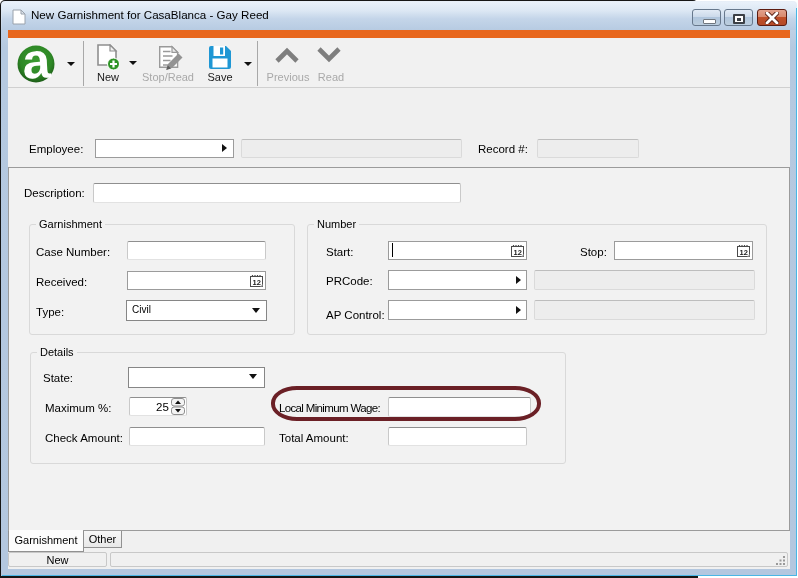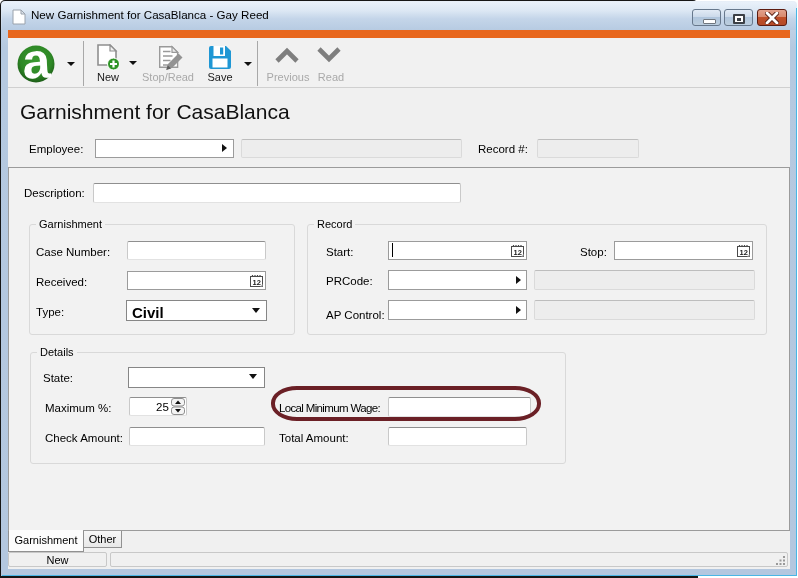--- a/index.html
+++ b/index.html
@@ -31,21 +31,21 @@
 .tbgray { color:#a9a9a9; }
 .dd { position:absolute; width:0; height:0; border-left:4px solid transparent; border-right:4px solid transparent; border-top:4px solid #111; }
 
 #heading { position:absolute; left:12px; top:62px; font-size:21px; color:#111; }
 
 .lbl { position:absolute; font-size:11.5px; color:#000; white-space:nowrap; }
 .b { font-weight:normal; }
 .field { position:absolute; background:#fff; border:1px solid #c9c9c9; border-top-color:#8f8f8f; border-bottom-color:#e2e2e2; border-radius:2px; }
 .dfield { position:absolute; background:#fff; border:1px solid #9b9b9b; }
 .gfield { position:absolute; background:#ededed; border:1px solid #dadada; border-top-color:#bdbdbd; border-radius:2px; }
-.combo { position:absolute; background:#fff; border:1px solid #868686; font-size:15px; padding:3px 0 16px 5px;font-weight:bold; }
+.combo { position:absolute; background:#fff; border:1px solid #868686; font-size:10px; padding:3px 0 16px 5px; }
 .arrR { position:absolute; width:0; height:0; border-top:4px solid transparent; border-bottom:4px solid transparent; border-left:5px solid #111; }
 .arrD { position:absolute; width:0; height:0; border-left:4.5px solid transparent; border-right:4.5px solid transparent; border-top:5px solid #111; }
 
 #panel { position:absolute; left:0; top:129px; width:782px; height:364px; background:#f2f2f2; border:1px solid #9b9b9b; }
 .group { position:absolute; border:1px solid #d9d9d9; border-radius:3px; }
 .legend { position:absolute; top:-7px; left:6px; background:#f2f2f2; padding:0 3px; font-size:11px; }
 
 #tabstrip { position:absolute; left:0; top:493px; width:782px; height:21px; }
 #tab1 { position:absolute; left:0; top:0; width:76px; height:21px; background:#fcfcfc; border:1px solid #919191; border-top:none; font-size:11px; text-align:center; padding-top:3px; }
 #tab2 { position:absolute; left:75px; top:0; width:39px; height:17px; background:linear-gradient(180deg,#f7f7f7,#e8e8e8); border:1px solid #919191; border-top:none; font-size:11px; text-align:center; padding-top:2px; }
@@ -123,21 +123,20 @@
     <div class="tbsep" style="left:249px"></div>
     <svg width="26" height="18" style="position:absolute;left:266px;top:8px" viewBox="0 0 26 18">
       <path d="M3 15 L13 5 L23 15" stroke="#7e7e7e" stroke-width="4.6" fill="none"></path>
     </svg>
     <div class="tbtext tbgray" style="left:255px;top:33px;width:50px">Previous</div>
     <svg width="26" height="18" style="position:absolute;left:308px;top:8px" viewBox="0 0 26 18">
       <path d="M3 3 L13 13 L23 3" stroke="#7e7e7e" stroke-width="4.6" fill="none"></path>
     </svg>
     <div class="tbtext tbgray" style="left:309px;top:33px;width:28px">Read</div>
   </div>
-  <div id="heading">Garnishment for CasaBlanca</div>
   <div class="lbl b" style="left:21px;top:105px">Employee:</div>
   <div class="dfield" style="left:87px;top:101px;width:139px;height:19px"></div>
   <div class="arrR" style="left:214px;top:106px"></div>
   <div class="gfield" style="left:233px;top:101px;width:221px;height:19px"></div>
   <div class="lbl" style="left:470px;top:105px">Record #:</div>
   <div class="gfield" style="left:529px;top:101px;width:102px;height:19px"></div>
   <div id="panel">
     <div class="lbl" style="left:15px;top:19px">Description:</div>
     <div class="field" style="left:84px;top:15px;width:368px;height:20px"></div>
     <div class="group" style="left:20px;top:56px;width:266px;height:111px">
@@ -150,21 +149,21 @@
         <rect x="0.5" y="2.5" width="12" height="10" fill="#fff" stroke="#4a4a4a"></rect>
         <path d="M2.5 3 v-2 m2.5 2 v-2 m2.5 2 v-2 m2.5 2 v-2" stroke="#4a4a4a" stroke-width="1.2"></path>
         <path d="M10 12.5 l2.5 -2.5 v2.5 z" fill="#bbb"></path>
         <text x="6.7" y="10.5" font-size="7.5" font-weight="bold" fill="#1a1a1a" text-anchor="middle" font-family="Liberation Sans">12</text>
       </svg>
       <div class="combo" style="left:96px;top:75px;width:141px;height:21px">Civil</div>
       <div class="arrD" style="left:222px;top:83px"></div>
       <div class="lbl b" style="left:6px;top:81px">Type:</div>
     </div>
     <div class="group" style="left:298px;top:56px;width:460px;height:111px">
-      <div class="legend">Record</div>
+      <div class="legend">Number</div>
       <div class="lbl b" style="left:18px;top:21px">Start:</div>
       <div class="dfield" style="left:80px;top:16px;width:139px;height:19px"></div>
       <div style="position:absolute;left:84px;top:18px;width:1px;height:14px;background:#000"></div>
       <svg width="13" height="13" style="position:absolute;left:203px;top:19px" viewBox="0 0 13 13">
         <rect x="0.5" y="2.5" width="12" height="10" fill="#fff" stroke="#4a4a4a"></rect>
         <path d="M2.5 3 v-2 m2.5 2 v-2 m2.5 2 v-2 m2.5 2 v-2" stroke="#4a4a4a" stroke-width="1.2"></path>
         <path d="M10 12.5 l2.5 -2.5 v2.5 z" fill="#bbb"></path>
         <text x="6.7" y="10.5" font-size="7.5" font-weight="bold" fill="#1a1a1a" text-anchor="middle" font-family="Liberation Sans">12</text>
       </svg>
       <div class="lbl" style="left:272px;top:21px">Stop:</div>

